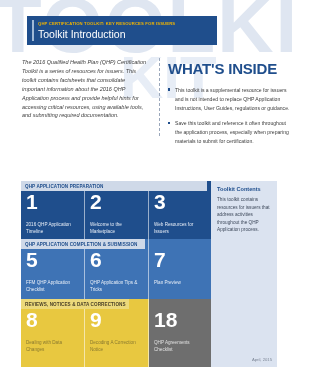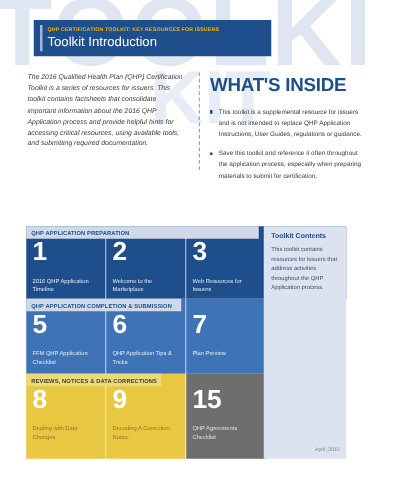--- a/index.html
+++ b/index.html
@@ -315,21 +315,21 @@
       <div class="row-head">REVIEWS, NOTICES &amp; DATA CORRECTIONS</div>
       <div class="tile" style="width:25%">
         <div class="num">8</div>
         <div class="cap">Dealing with Data Changes</div>
       </div>
       <div class="tile" style="width:25%">
         <div class="num">9</div>
         <div class="cap">Decoding A Correction Notice</div>
       </div>
       <div class="tile grey" style="width:25%">
-        <div class="num">15</div>
+        <div class="num">18</div>
         <div class="cap">QHP Agreements Checklist</div>
       </div>
       <div class="tile" style="width:25%;background:transparent"></div>
     </div>
 
     <div class="sidebar">
       <div class="sb-title">Toolkit Contents</div>
       <div class="sb-body">This toolkit contains resources for issuers that address activities throughout the QHP Application process.</div>
       <div class="sb-date">April, 2015</div>
     </div>

